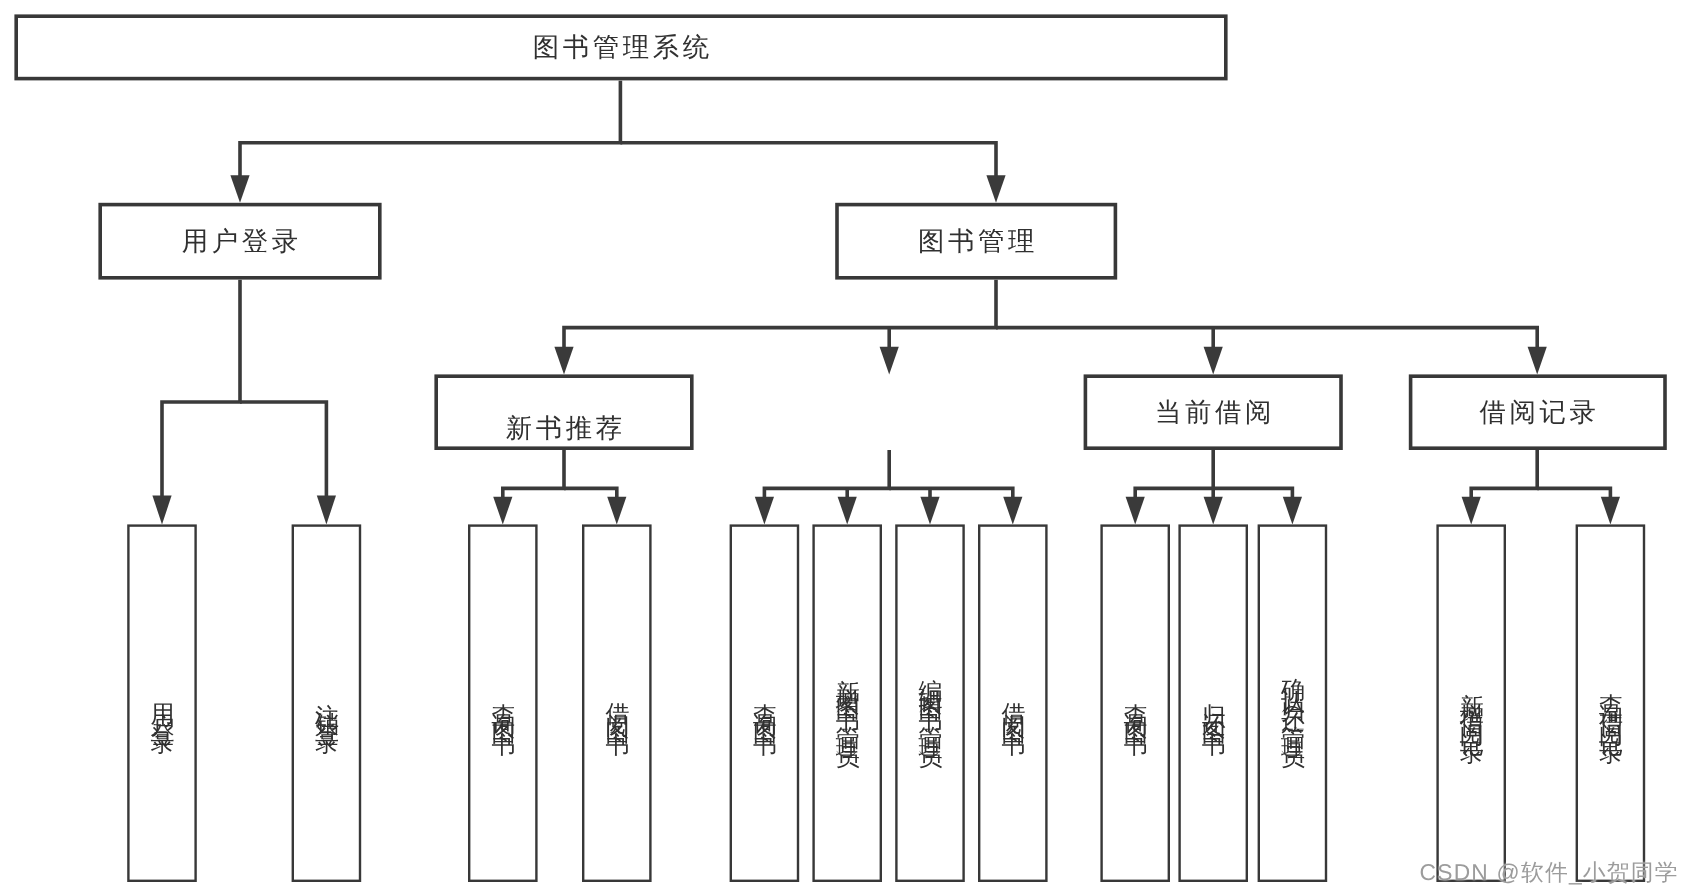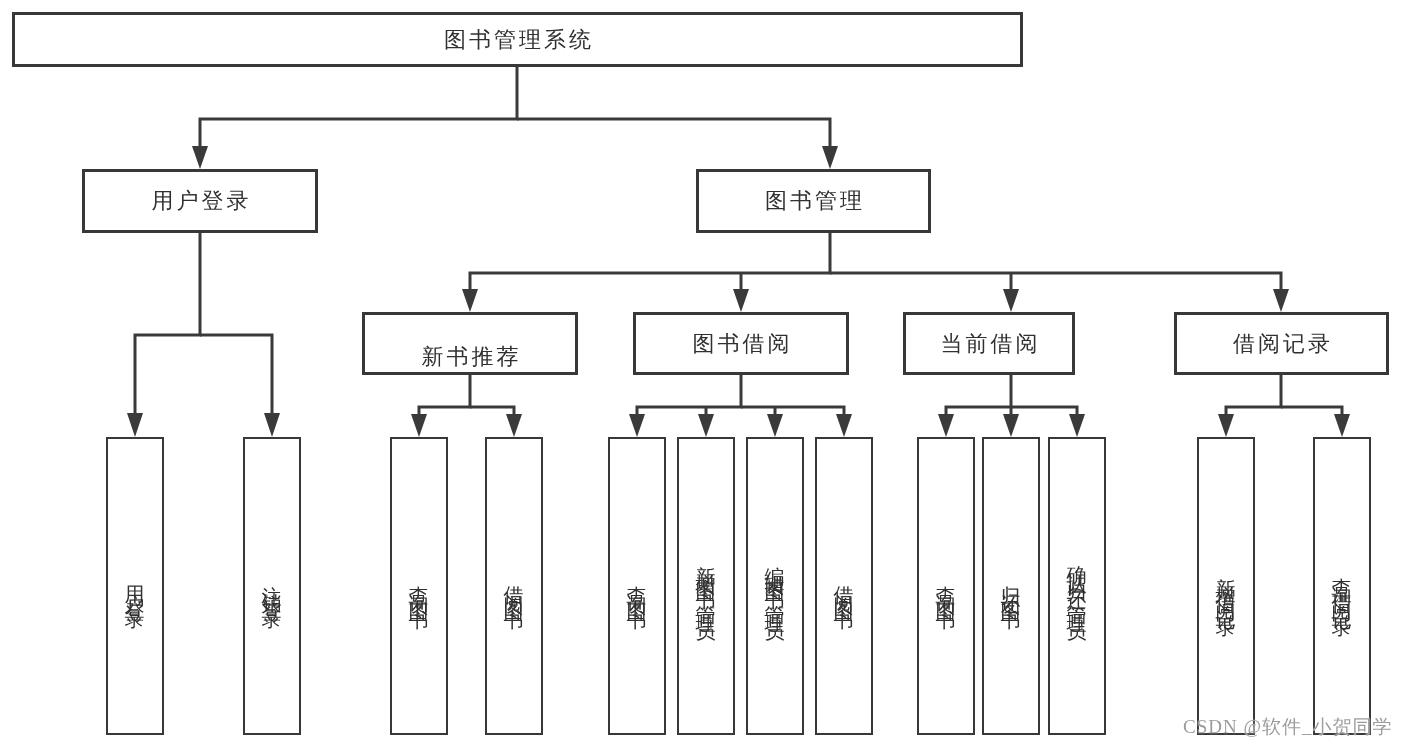--- a/index.html
+++ b/index.html
@@ -8,21 +8,21 @@
     --text:#303030;
     --watermark:#9c9c9c;
     --bg:#ffffff;
   }
   html,body{margin:0;padding:0;background:var(--bg);}
   .canvas{
     position:relative;
     width:1405px;height:747px;
     background:var(--bg);
     overflow:hidden;
-    font-family:Liberation Serif, serif;
+    font-family:Liberation Sans, sans-serif;
     color:var(--text);
   }
   #connectors{position:absolute;left:0;top:0;z-index:0;}
   #connectors polyline,#connectors line{
     stroke:var(--line);stroke-width:3;fill:none;stroke-linejoin:miter;
   }
   #connectors polygon{fill:var(--line);stroke:none;}
   .node{
     position:absolute;
     box-sizing:border-box;
@@ -132,24 +132,21 @@
   <div class="node" style="left:82px;top:169px;width:236px;height:64px;">
     <span class="hlabel">用户登录</span>
   </div>
   <div class="node" style="left:696px;top:169px;width:235px;height:64px;">
     <span class="hlabel">图书管理</span>
   </div>
 
   <div class="node" style="left:362px;top:312px;width:216px;height:63px;align-items:flex-end;">
     <span class="hlabel">新书推荐</span>
   </div>
-  <div class="node" style="left:633px;top:312px;width:216px;height:63px;">
-    <span class="hlabel">图书借阅</span>
-  </div>
-  <div class="node" style="left:903px;top:312px;width:172px;height:63px;">
+  <div class="node" style="left:903px;top:312px;width:216px;height:63px;">
     <span class="hlabel">当前借阅</span>
   </div>
   <div class="node" style="left:1174px;top:312px;width:215px;height:63px;">
     <span class="hlabel">借阅记录</span>
   </div>
 
   <div class="node leaf" style="left:106px;top:437px;width:58px;height:298px;">
     <span class="vlabel">用户登录</span>
   </div>
   <div class="node leaf" style="left:243px;top:437px;width:58px;height:298px;">

